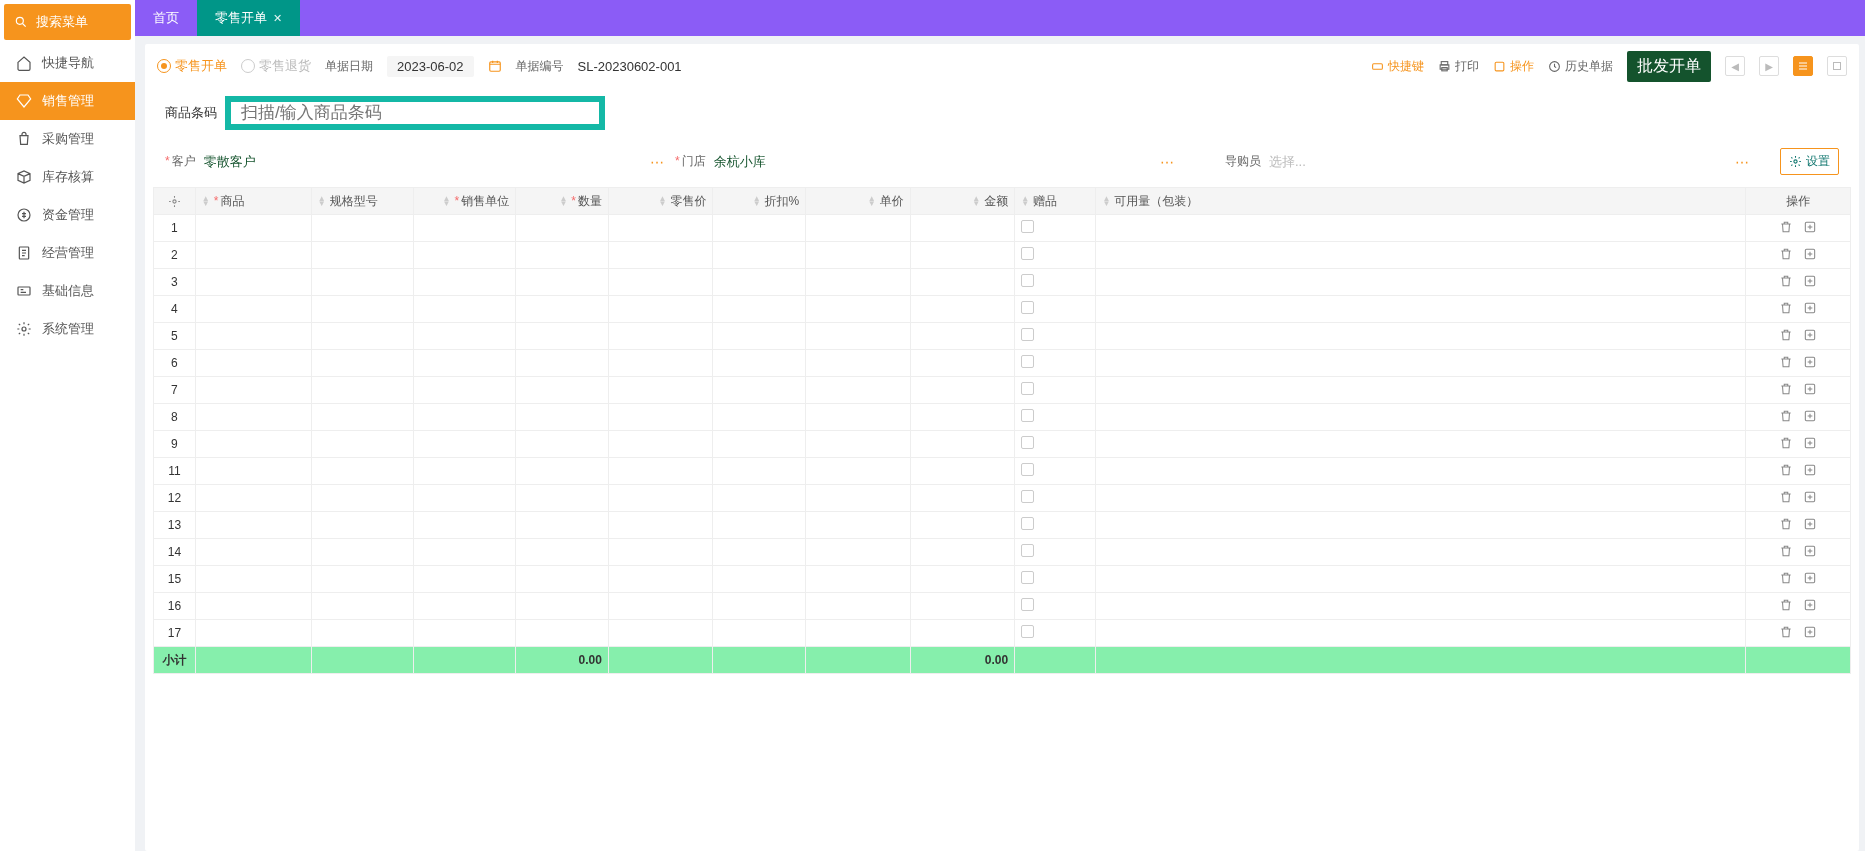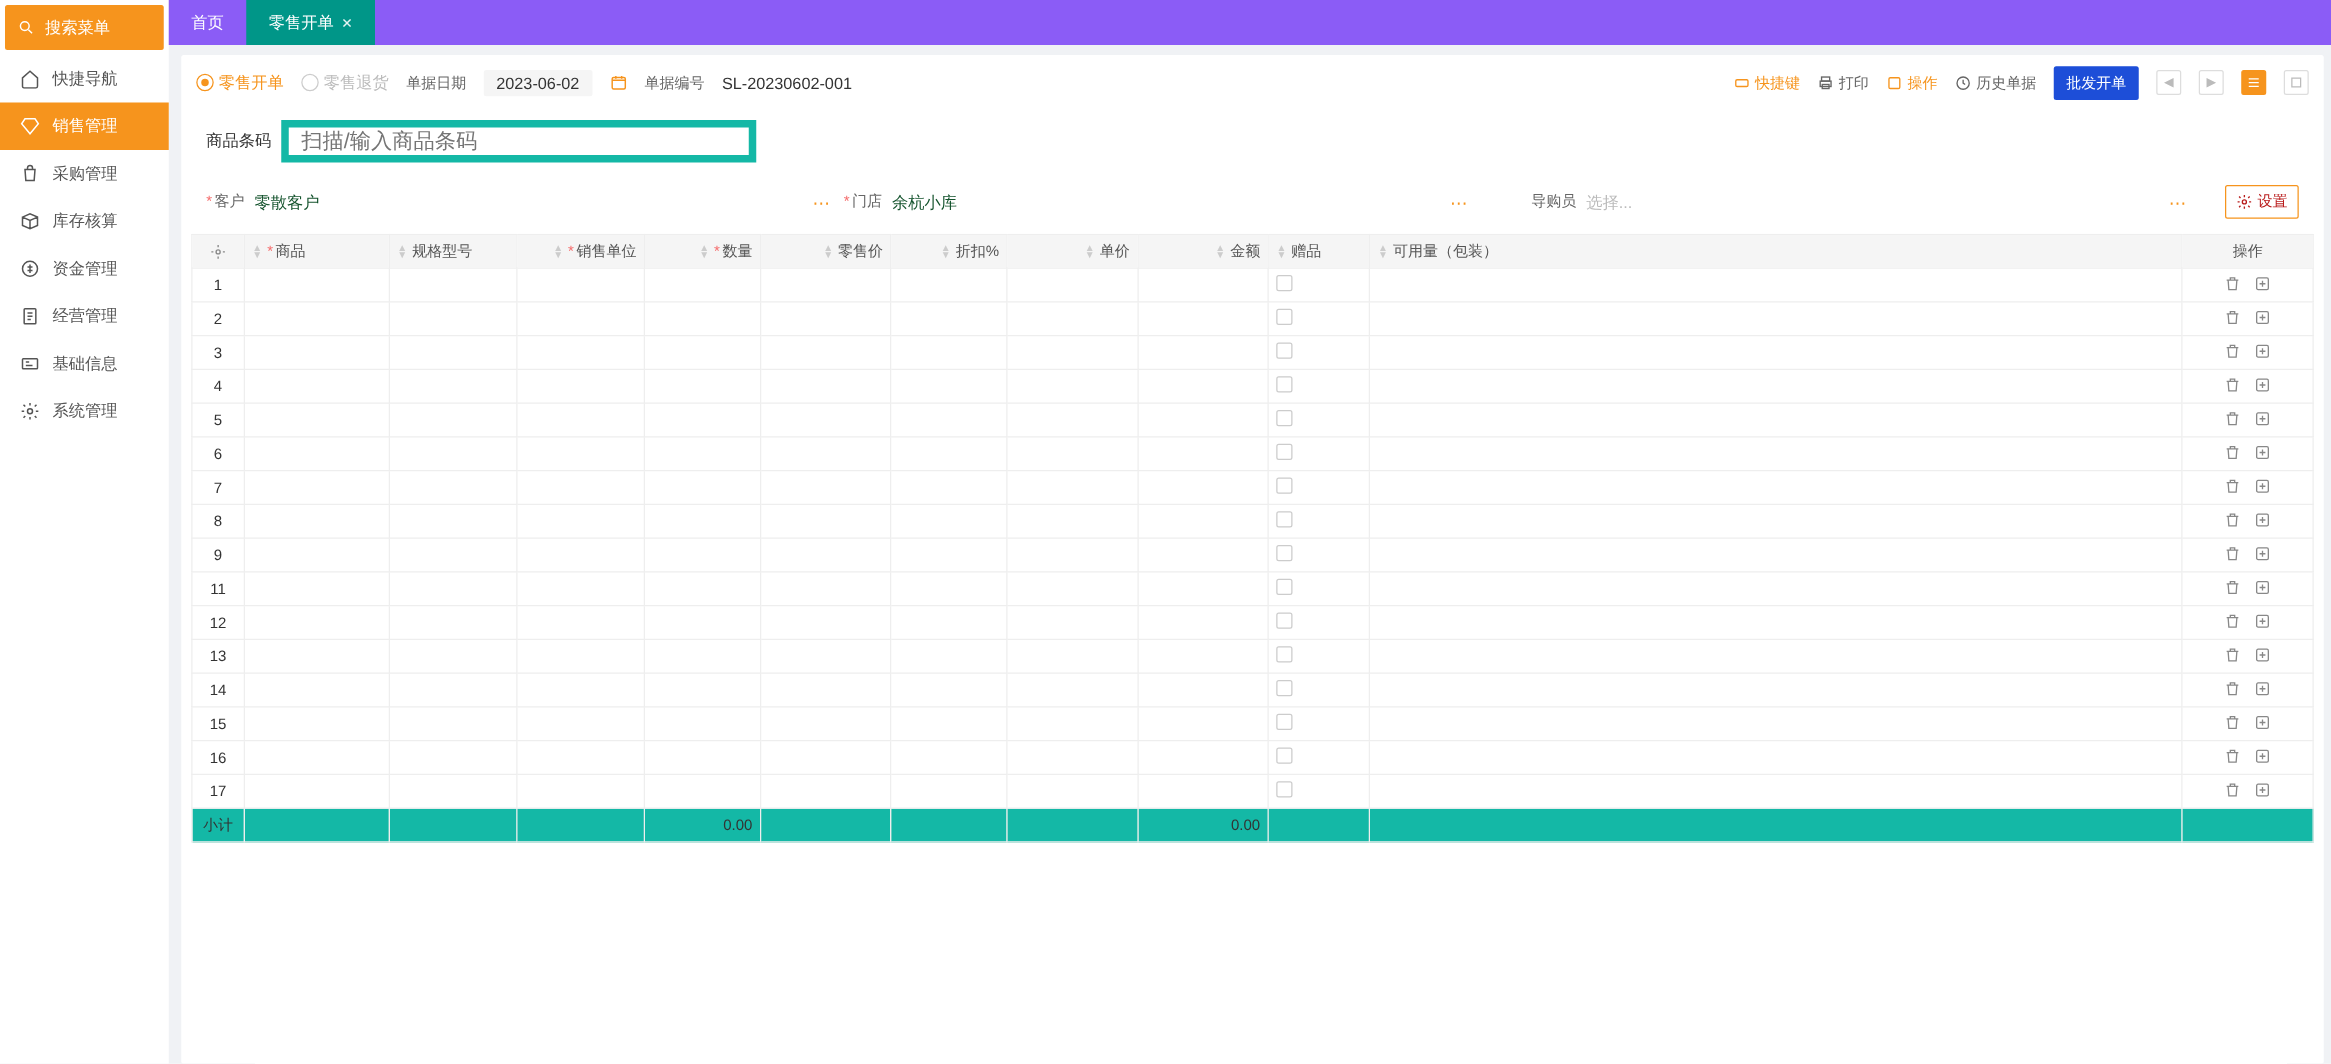--- a/index.html
+++ b/index.html
@@ -25,49 +25,49 @@
 .radio .dot{width:14px;height:14px;border-radius:50%;border:1px solid #ccc;display:inline-flex;align-items:center;justify-content:center}
 .radio.sel{color:#f6941d}
 .radio.sel .dot{border-color:#f6941d}
 .radio.sel .dot::after{content:"";width:6px;height:6px;border-radius:50%;background:#f6941d}
 .lbl{color:#666;font-size:12px}
 .dateval{background:#f5f5f5;padding:3px 10px;border-radius:2px;font-size:13px;color:#333}
 .billno{font-size:13px;color:#333}
 .spacer{flex:1}
 .tbtn{display:flex;align-items:center;gap:4px;color:#666;font-size:12px;cursor:pointer}
 .tbtn.orange{color:#f6941d}
-.pbtn{background:#1d4ed8;color:#fff;padding:5px 10px;border-radius:2px;font-size:12px;cursor:pointer}
+.pbtn{background:#14532d;color:#fff;padding:5px 10px;border-radius:2px;font-size:16px;cursor:pointer}
 .navbtn{width:20px;height:20px;border:1px solid #ddd;display:flex;align-items:center;justify-content:center;color:#bbb;border-radius:2px;font-size:10px;background:#fff;cursor:pointer}
 .navbtn.on{background:#f6941d;border-color:#f6941d;color:#fff}
 
 .bcrow{display:flex;align-items:center;padding:8px 20px;gap:8px}
 .bcrow input{width:380px;height:34px;border:6px solid #14b8a6;padding:0 10px;font-size:17px;outline:none}
 
 .selrow{display:flex;align-items:center;padding:10px 20px 12px;gap:10px}
 .selgrp{display:flex;align-items:center;gap:8px;position:relative}
 .req{color:#f56c6c;margin-right:2px}
 .selval{min-width:200px;font-size:13px;color:#14532d}
 .dots{color:#f6941d;font-size:14px;letter-spacing:1px;cursor:pointer}
 .selplace{color:#bbb}
-.setbtn{border:1px solid #f6941d;color:#b91c1c;padding:4px 8px;border-radius:2px;font-size:12px;display:flex;align-items:center;gap:4px;cursor:pointer}
+.setbtn{border:1px solid #f6941d;color:#0f766e;padding:4px 8px;border-radius:2px;font-size:12px;display:flex;align-items:center;gap:4px;cursor:pointer}
 
 .gridwrap{flex:1;overflow:hidden;display:flex;flex-direction:column;padding:0 8px}
 .grid{width:100%;border-collapse:collapse;table-layout:fixed}
 .grid th,.grid td{border:1px solid #eee;font-size:12px;height:27px;padding:0 6px}
 .grid th{background:#f5f5f5;color:#555;font-weight:normal;position:relative}
 .grid td{background:#fff;text-align:center;color:#333}
 .rownum{text-align:center;color:#888}
 .sorter{display:inline-flex;flex-direction:column;margin-right:4px;vertical-align:middle;line-height:5px;font-size:8px;color:#ccc}
 .th-inner{display:flex;align-items:center;justify-content:flex-start}
 .th-inner.r{justify-content:flex-end}
 .th-inner.c{justify-content:center}
 .chk{width:13px;height:13px;border:1px solid #ccc;border-radius:2px;display:inline-block;background:#fff}
 .aico{width:14px;height:14px;color:#888;cursor:pointer}
 .tfoot{background:#fdf6e3}
-.tfoot td{background:#14b8a6;font-weight:400}
+.tfoot td{background:#86efac;font-weight:700}
 svg{display:block}
 </style>
 </head>
 <body>
 
 <div class="app">
 
   <aside class="sidebar">
     <div class="search-menu">
       <span class="ico">

